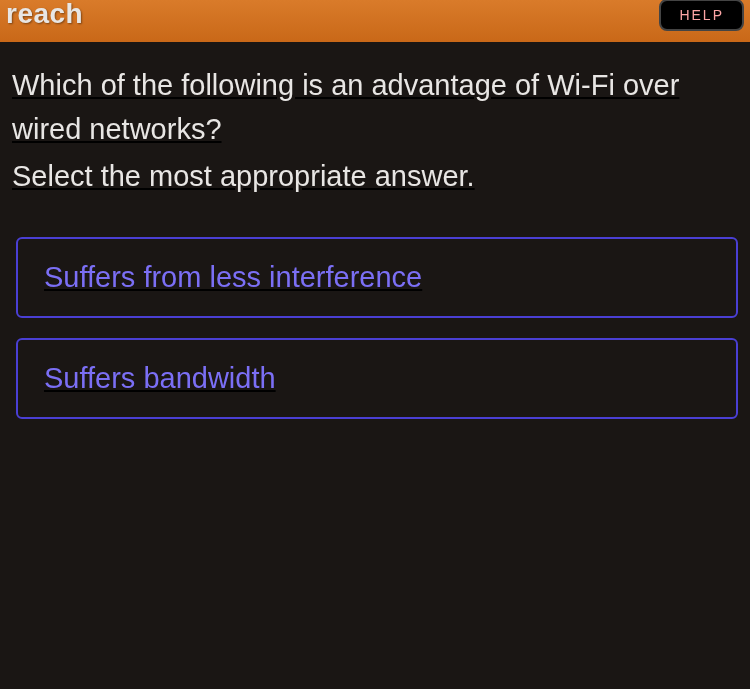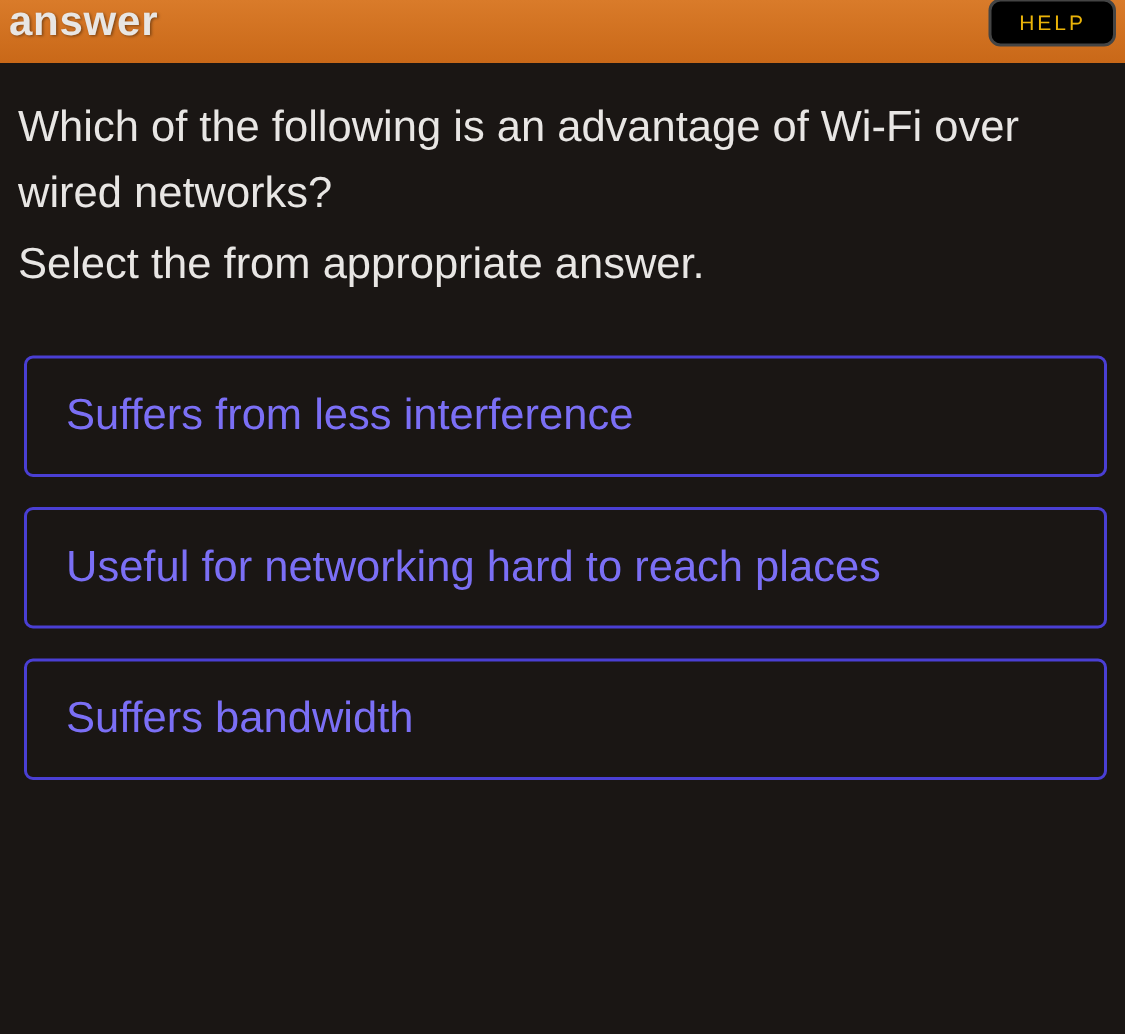--- a/index.html
+++ b/index.html
@@ -29,30 +29,31 @@
       font-weight: 700;
       letter-spacing: 0.5px;
       text-shadow: 1px 1px 2px rgba(0,0,0,0.4);
       line-height: 1;
       margin-top: -8px;
     }
     .help-button {
       background-color: #000000;
       border: 2px solid #444;
       border-radius: 8px;
-      color: #eab308;
+      color: #fca5a5;
       font-size: 14px;
       letter-spacing: 2px;
       padding: 6px 18px;
       margin-top: -6px;
       cursor: pointer;
       font-weight: 400;
     }
     .content {
       padding: 22px 12px 12px 12px;
+      text-decoration: underline;
     }
     .question-text {
       color: #e8e6e4;
       font-size: 29px;
       line-height: 1.5;
       margin-bottom: 4px;
     }
     .instruction-text {
       color: #e8e6e4;
       font-size: 29px;
@@ -75,26 +76,25 @@
       padding: 22px 26px;
       cursor: pointer;
       width: 100%;
       font-family: inherit;
     }
   </style>
 </head>
 <body>
 
 <div class="header">
-  <div class="header-title">answer</div>
+  <div class="header-title">reach</div>
   <button class="help-button">HELP</button>
 </div>
 
 <div class="content">
   <div class="question-text">Which of the following is an advantage of Wi-Fi over wired networks?</div>
-  <div class="instruction-text">Select the from appropriate answer.</div>
+  <div class="instruction-text">Select the most appropriate answer.</div>
 
   <div class="options">
     <button class="option-button">Suffers from less interference</button>
-    <button class="option-button">Useful for networking hard to reach places</button>
     <button class="option-button">Suffers bandwidth</button>
   </div>
 </div>
 
 </body></html>

